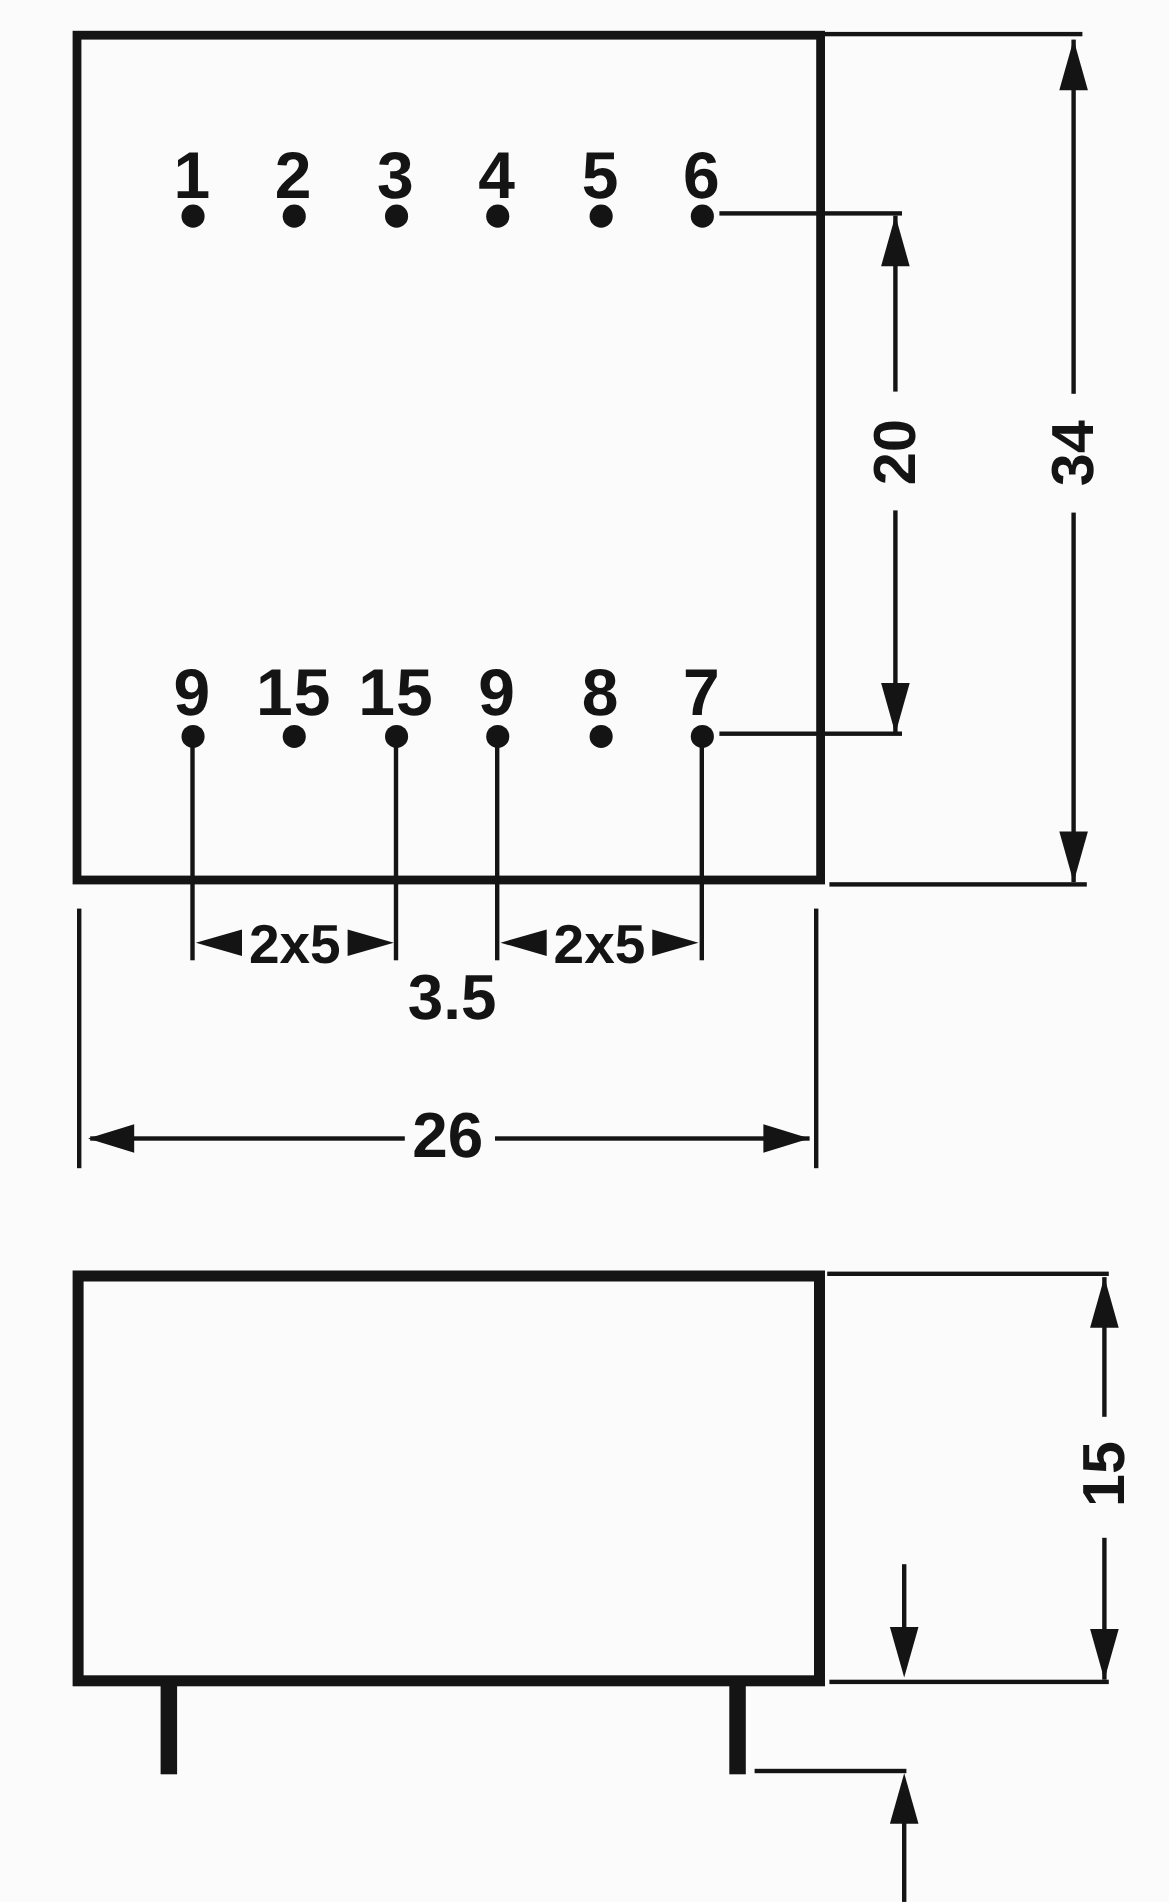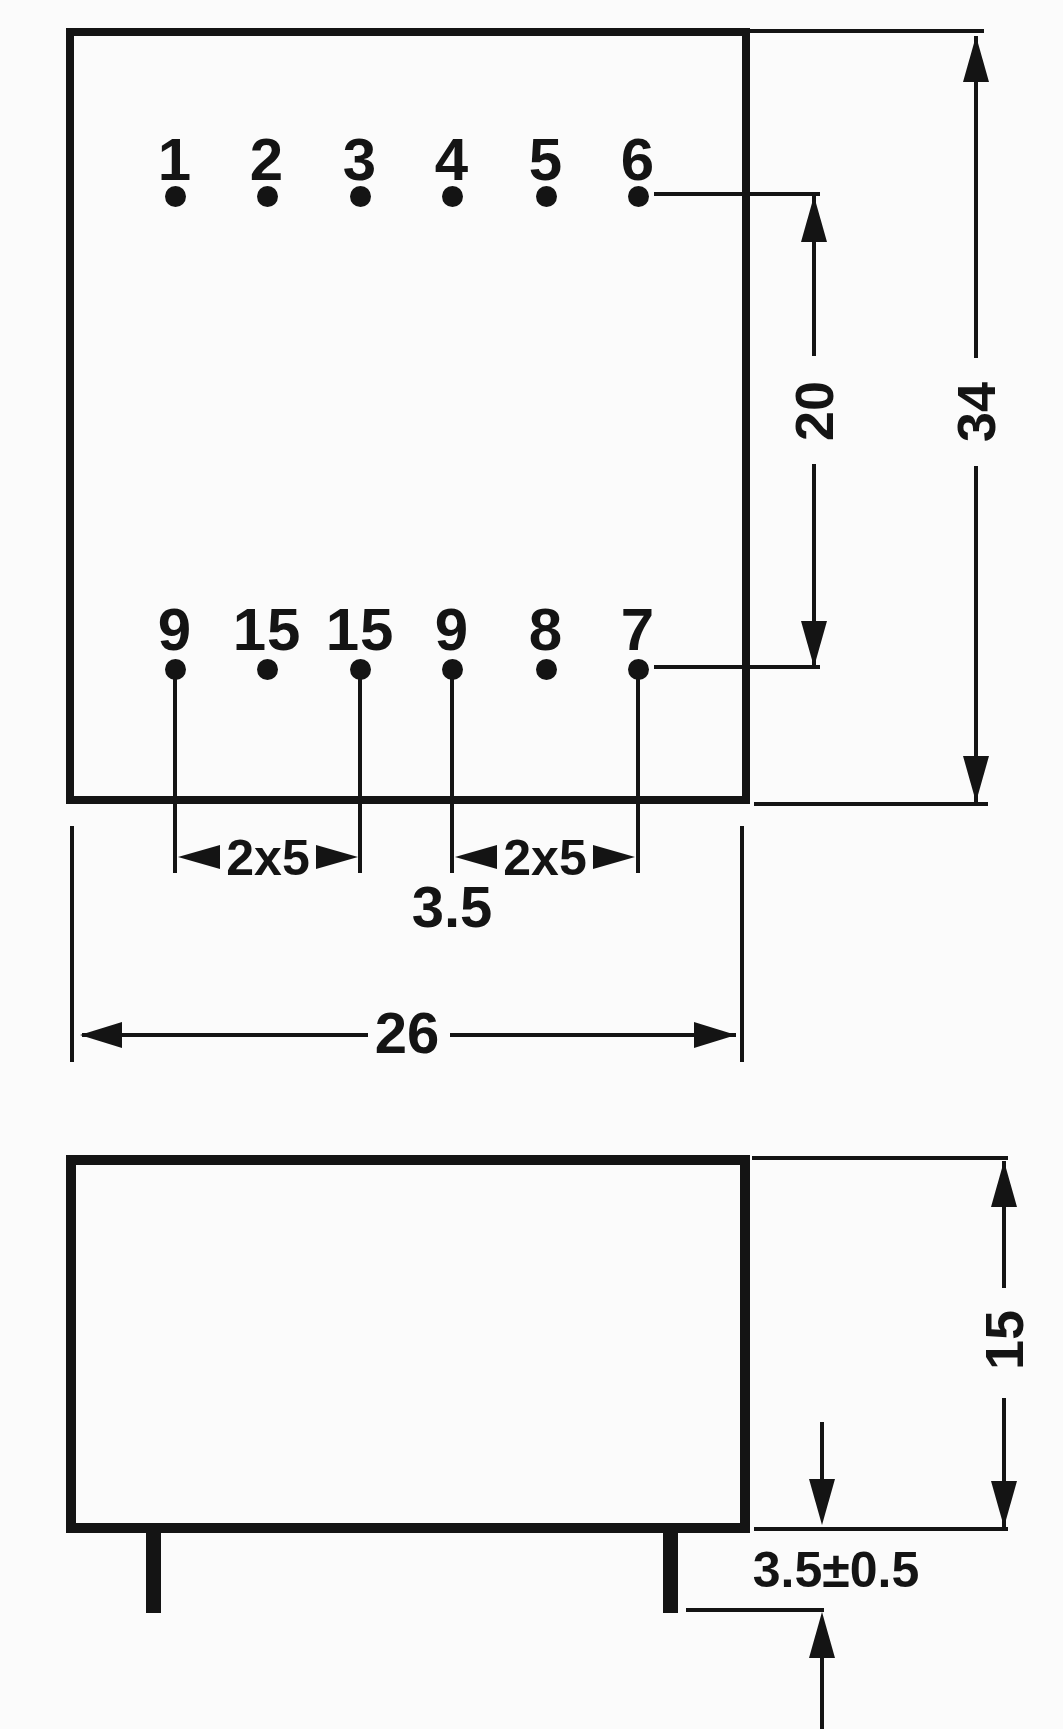--- a/index.html
+++ b/index.html
@@ -105,21 +105,21 @@
   <div class="dimlabel rot" style="left:976px;top:412px;">34</div>
 
   <div class="tri-left sm" style="left:178px;top:845px;"></div>
   <div class="tri-right sm" style="left:316px;top:845px;"></div>
   <div class="dimlabel small" style="left:268px;top:858px;">2x5</div>
 
   <div class="tri-left sm" style="left:455px;top:845px;"></div>
   <div class="tri-right sm" style="left:593px;top:845px;"></div>
   <div class="dimlabel small" style="left:545px;top:858px;">2x5</div>
 
-  <div class="dimlabel" style="left:411px;top:907px;margin-left:41px;">3.5</div>
+  <div class="dimlabel" style="left:411px;top:907px;">3.5</div>
 
   <div class="vline" style="left:70px;top:826px;height:236px;"></div>
   <div class="vline" style="left:740px;top:826px;height:236px;"></div>
 
   <div class="hline" style="left:82px;top:1033px;width:286px;"></div>
   <div class="hline" style="left:450px;top:1033px;width:286px;"></div>
   <div class="tri-left" style="left:80px;top:1022px;"></div>
   <div class="tri-right" style="left:694px;top:1022px;"></div>
   <div class="dimlabel" style="left:407px;top:1033px;">26</div>
 
@@ -132,18 +132,17 @@
   <div class="hline" style="left:754px;top:1527px;width:254px;"></div>
 
   <div class="vline" style="left:1002px;top:1161px;height:127px;"></div>
   <div class="vline" style="left:1002px;top:1398px;height:129px;"></div>
   <div class="tri-up" style="left:991px;top:1161px;"></div>
   <div class="tri-down" style="left:991px;top:1481px;"></div>
   <div class="dimlabel rot" style="left:1004px;top:1340px;">15</div>
 
   <div class="vline" style="left:820px;top:1422px;height:63px;"></div>
   <div class="tri-down" style="left:809px;top:1479px;"></div>
-  <div class="dimlabel small" style="left:836px;top:1570px;">3.5±0.5</div>
   <div class="hline" style="left:686px;top:1608px;width:138px;"></div>
   <div class="tri-up" style="left:809px;top:1612px;"></div>
   <div class="vline" style="left:820px;top:1652px;height:77px;"></div>
 
 </div>
 
 </body></html>

